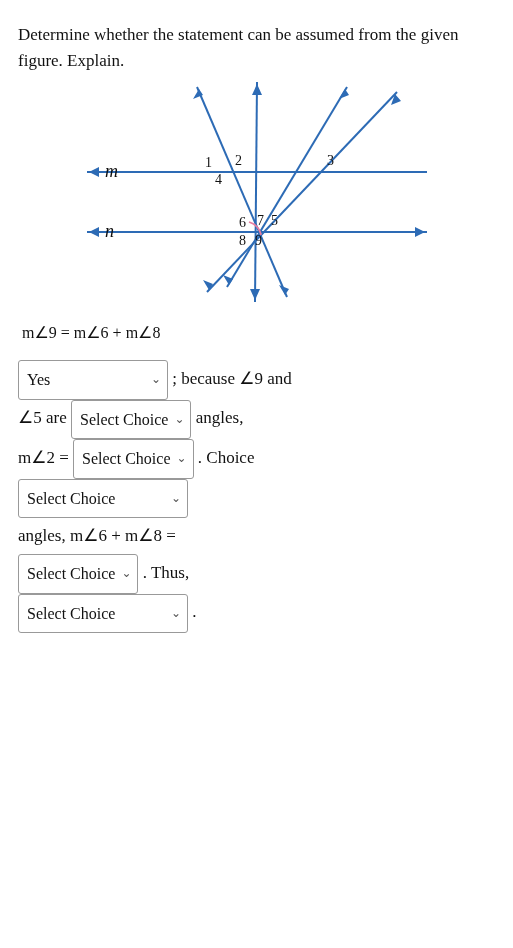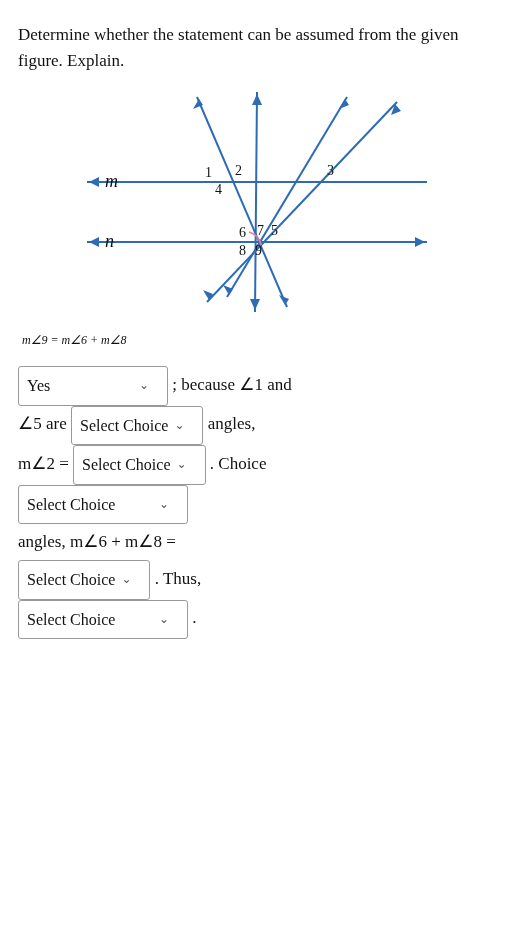--- a/index.html
+++ b/index.html
@@ -7,46 +7,45 @@
       font-family: Georgia, 'Times New Roman', serif;
       font-size: 17px;
       background: #ffffff;
       color: #111;
       width: 513px;
       min-height: 948px;
       padding: 22px 18px 30px 18px;
     }
     .problem-text {
       line-height: 1.5;
-      margin-bottom: 14px;
+      margin-bottom: 4px;
     }
     .figure-container {
       width: 100%;
       display: flex;
       justify-content: center;
       margin-bottom: 16px;
     }
     .equation {
-      font-style: italic;
-      font-size: 12px;
+      font-size: 16px;
       margin-bottom: 18px;
       margin-left: 4px;
       margin-top: 16px;
     }
     .answer-area {
       line-height: 2.1;
       font-size: 17px;
     }
     .inline-select {
       display: inline-flex;
       align-items: center;
       border: 1.5px solid #999;
       border-radius: 3px;
       background: #fff;
-      padding: 2px 18px 2px 8px;
+      padding: 2px 6px 2px 8px;
       font-size: 16px;
       font-family: Georgia, serif;
       color: #111;
       cursor: pointer;
       vertical-align: middle;
       min-width: 120px;
       justify-content: space-between;
     }
     .inline-select .chevron {
       margin-left: 6px;
@@ -124,21 +123,21 @@
 </div>
 
 <div class="answer-area">
 
   
   <span>
     <span class="inline-select yes-select">
       <span>Yes</span>
       <span class="chevron">⌄</span>
     </span>
-    <span>; because ∠1 and</span>
+    <span>; because ∠9 and</span>
   </span>
 
   
   <br>
   <span>
     <span>∠5 are </span>
     <span class="inline-select select-choice-narrow">
       <span>Select Choice</span>
       <span class="chevron">⌄</span>
     </span>

